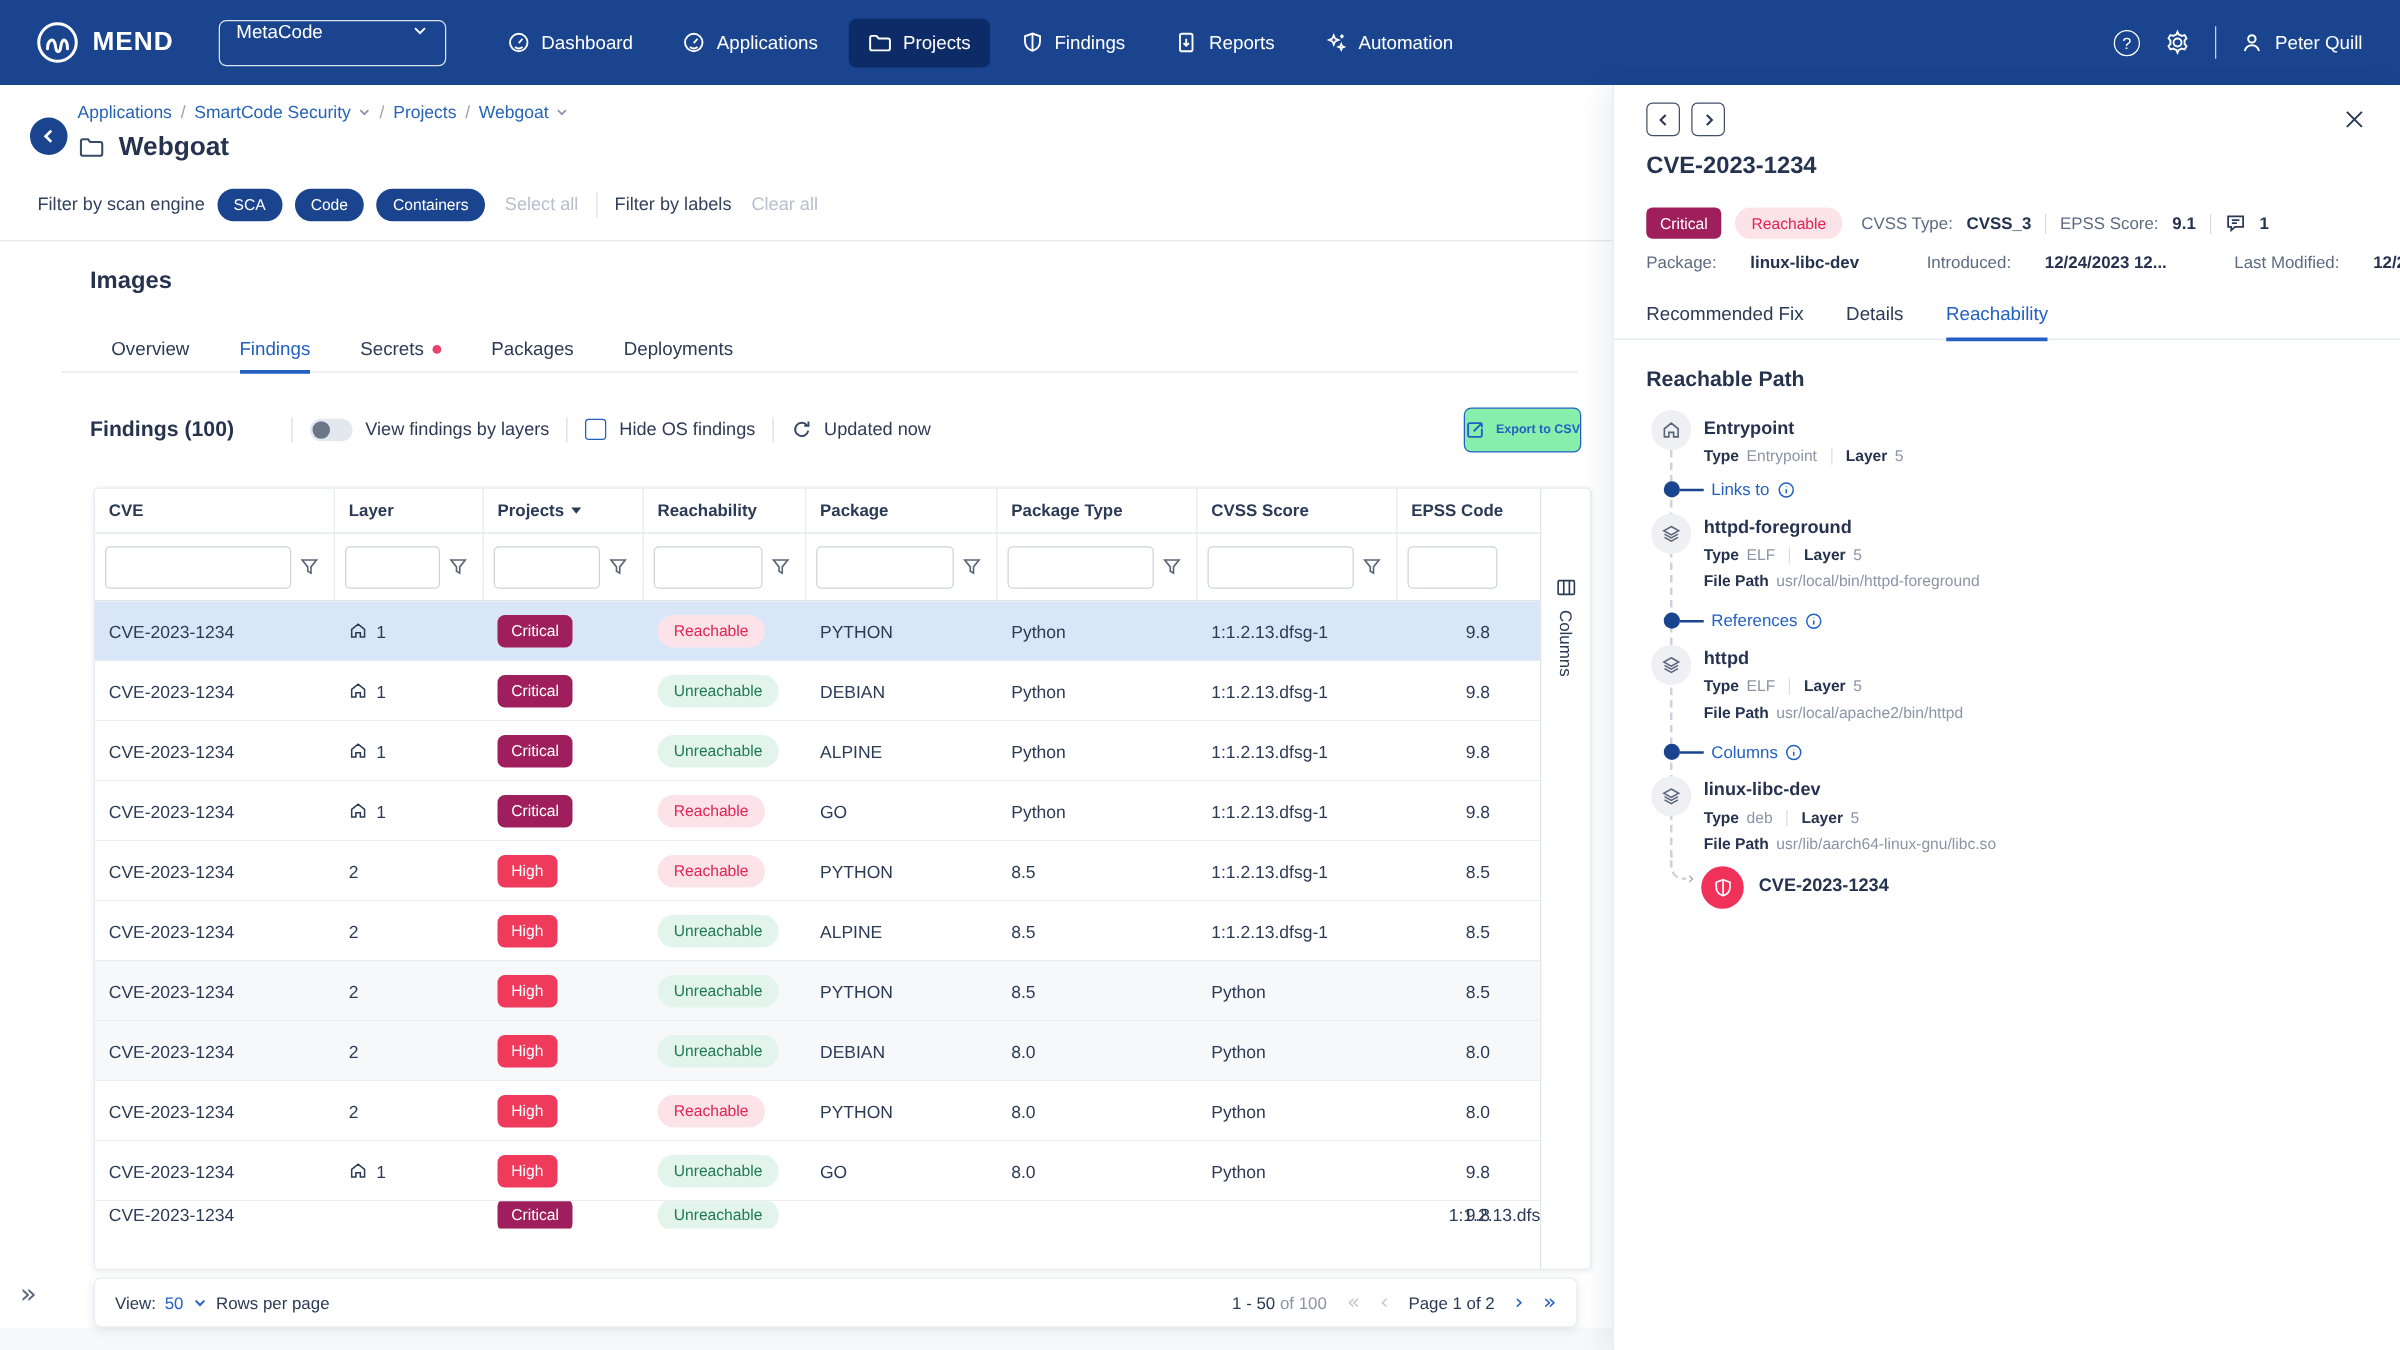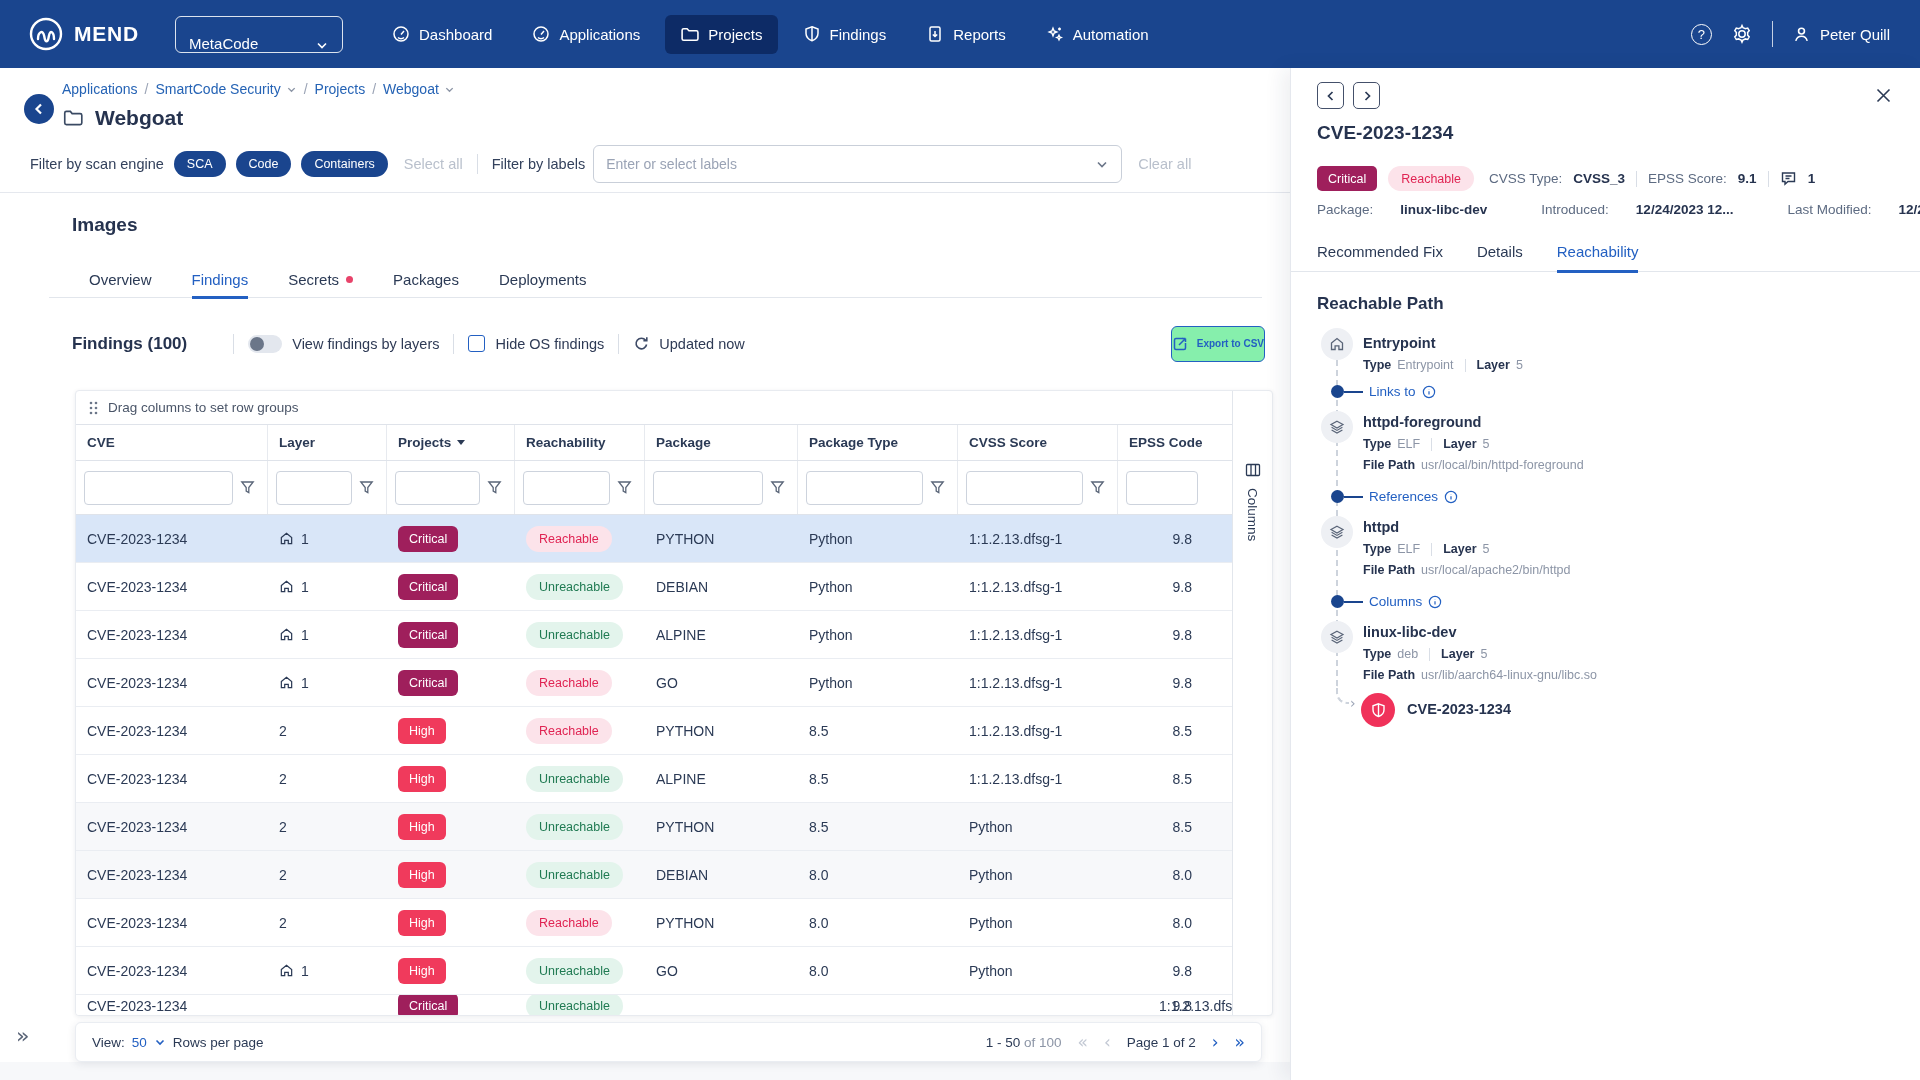--- a/index.html
+++ b/index.html
@@ -5,21 +5,21 @@
 *{box-sizing:border-box;margin:0;padding:0}
 html,body{width:1920px;height:1080px}
 body{font-family:"Liberation Sans","DejaVu Sans",sans-serif;color:#2B3A55;background:#fff;position:relative;overflow:hidden;font-size:14px}
 svg{display:block}
 .ic{display:inline-flex;align-items:center;justify-content:center;flex:none}
 
 
 .topbar{position:absolute;left:0;top:0;width:1920px;height:68px;background:#1A458E;display:flex;align-items:center;color:#fff}
 .brand{display:flex;align-items:center;gap:10px;margin-left:28px}
 .brand-name{font-size:21px;font-weight:bold;letter-spacing:.8px}
-.org-select{margin-left:36px;width:168px;height:37px;border:1.5px solid rgba(255,255,255,.85);border-radius:6px;display:flex;align-items:flex-end;justify-content:space-between;padding:0 13px;font-size:15px;cursor:pointer}
+.org-select{margin-left:36px;width:182px;height:37px;border:1.5px solid rgba(255,255,255,.85);border-radius:6px;display:flex;align-items:flex-start;justify-content:space-between;padding:0 13px;font-size:15px;cursor:pointer}
 .topnav{display:flex;align-items:center;margin-left:34px;gap:10px}
 .nav-item{display:flex;align-items:center;gap:9px;font-size:15px;padding:10px 15px;border-radius:6px;cursor:pointer;white-space:nowrap}
 .nav-item.active{background:#0D2B66}
 .top-right{margin-left:auto;margin-right:30px;display:flex;align-items:center;gap:19px}
 .q-circle{width:21px;height:21px;border:1.6px solid #fff;border-radius:50%;font-size:13px;display:flex;align-items:center;justify-content:center}
 .top-sep{width:1px;height:26px;background:rgba(255,255,255,.75)}
 .user{display:flex;align-items:center;gap:9px;font-size:15px}
 
 
 .content{position:absolute;left:0;top:68px;width:1290px;height:1012px;background:#fff}
@@ -280,28 +280,20 @@
   </div>
 
   <div class="filter-row">
     <span>Filter by scan engine</span>
     <span class="chip">SCA</span>
     <span class="chip">Code</span>
     <span class="chip">Containers</span>
     <span class="muted" style="margin-left:16px">Select all</span>
     <span class="vpipe"></span>
     <span>Filter by labels</span>
-    <div class="labels-input">
-      <input placeholder="Enter or select labels" style="">
-      <span class="ic" style="color:#6B7689">
-          <svg width="14" height="14" viewBox="0 0 14 14" fill="none" stroke="currentColor" stroke-width="1.6">
-            <path d="M3 5.5l4 4 4-4"></path>
-          </svg>
-        </span>
-    </div>
     <span class="muted" style="margin-left:16px">Clear all</span>
   </div>
 
   <div class="divider-h"></div>
 
   <div class="images-title">Images</div>
 
   <div class="tabstrip">
     <span class="tab">
         <span>Overview</span>
@@ -344,35 +336,20 @@
             <path d="M7 9l6.5-6.5M13.5 2.5H10M13.5 2.5V6"></path>
           </svg>
         </span>
       <span>Export to CSV</span>
     </div>
   </div>
 
   <div class="grid-card">
     <div class="grid-main">
 
-      <div class="drag-bar">
-        <span class="ic">
-            <svg width="9" height="14" viewBox="0 0 9 14">
-              <g fill="#6B7689">
-                <circle cx="2" cy="2" r="1.3"></circle>
-                <circle cx="7" cy="2" r="1.3"></circle>
-                <circle cx="2" cy="7" r="1.3"></circle>
-                <circle cx="7" cy="7" r="1.3"></circle>
-                <circle cx="2" cy="12" r="1.3"></circle>
-                <circle cx="7" cy="12" r="1.3"></circle>
-              </g>
-            </svg>
-          </span>
-        <span>Drag columns to set row groups</span>
-      </div>
 
       <div class="gridrow thead">
         <div class="th">
             <span>CVE</span>
           </div>
         <div class="th">
             <span>Layer</span>
           </div>
         <div class="th">
             <span>Projects</span>

